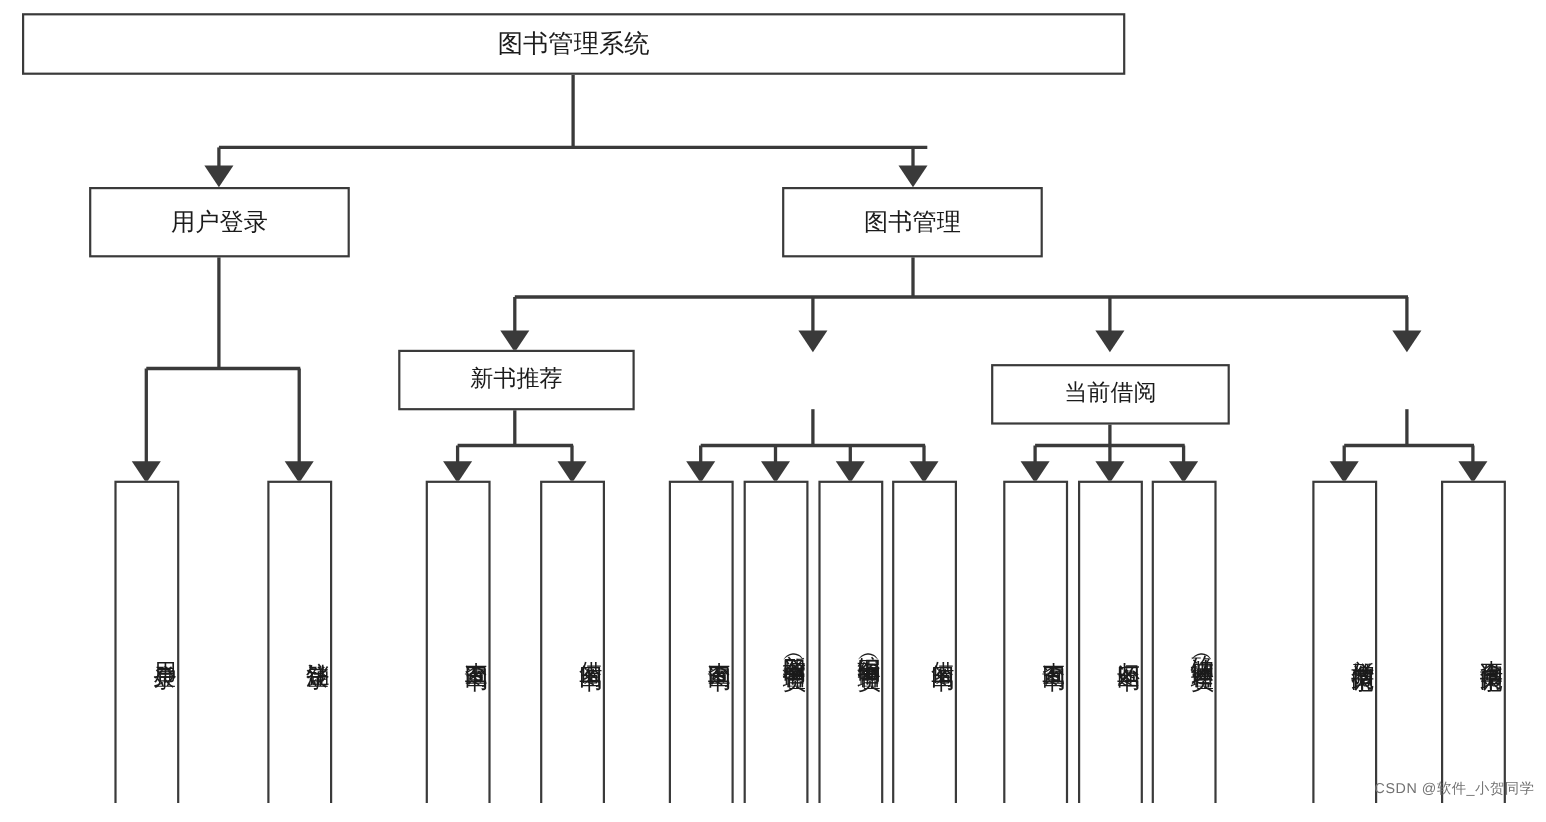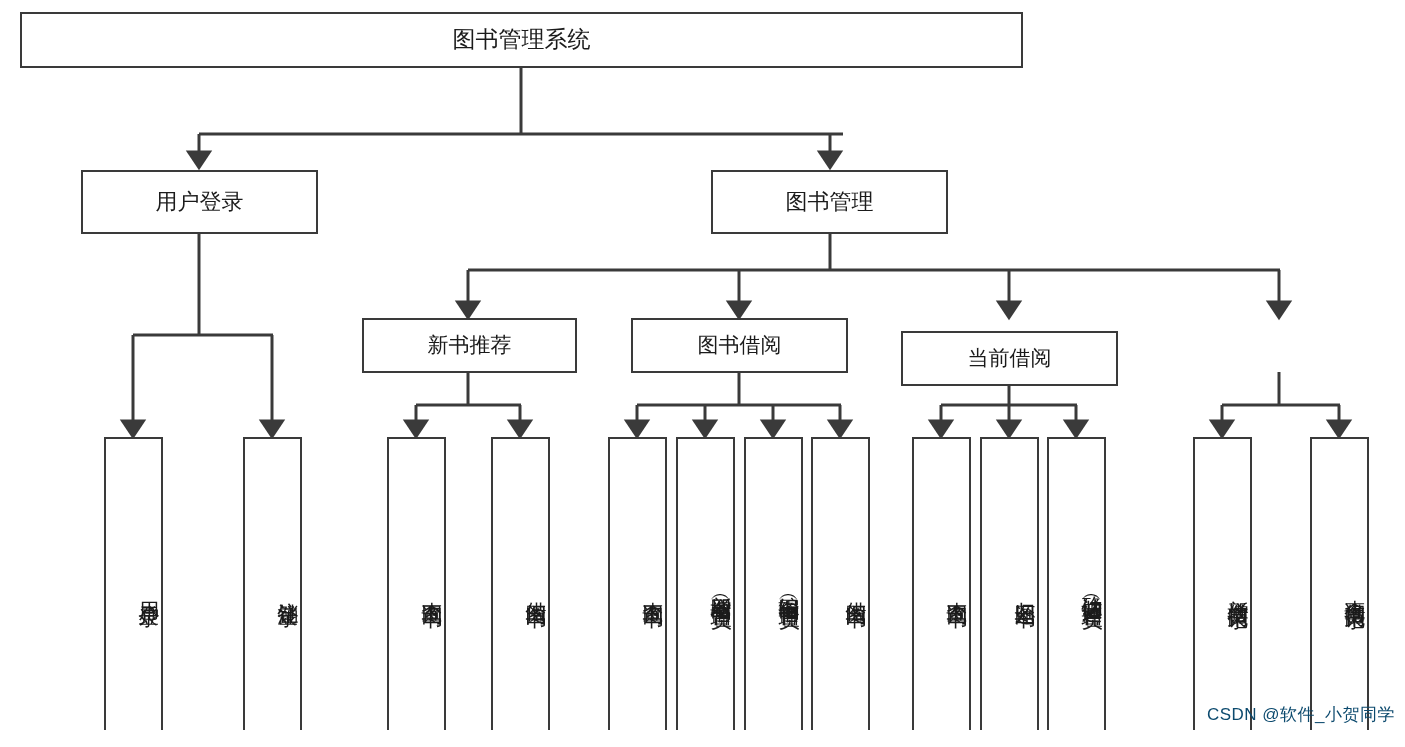--- a/index.html
+++ b/index.html
@@ -55,22 +55,22 @@
     justify-content: center;
     padding-top: 6px;
   }
   .node.leaf.tall {
     padding-top: 4px;
   }
   .watermark {
     position: absolute;
     right: 10px;
     bottom: 4px;
-    font-size: 17px;
-    color: #0c4a6e;
+    font-size: 13px;
+    color: #737373;
     letter-spacing: 0.5px;
     white-space: nowrap;
   }
 </style>
 </head>
 <body>
 
 <div id="canvas">
 
   <svg id="wires" viewBox="0 0 1405 747" xmlns="http://www.w3.org/2000/svg">
@@ -124,21 +124,20 @@
   </svg>
 
   <div class="node lvl1" style="left:20px; top:12px; width:1003px; height:56px;">图书管理系统</div>
 
   <div class="node lvl2" style="left:81px; top:170px; width:237px; height:64px;">用户登录</div>
 
   <div class="node lvl2" style="left:711px; top:170px; width:237px; height:64px;">图书管理</div>
 
   <div class="node lvl3" style="left:362px; top:318px; width:215px; height:55px;">新书推荐</div>
 
-  <div class="node lvl3" style="left:631px; top:318px; width:217px; height:55px;">图书借阅</div>
 
   <div class="node lvl3" style="left:901px; top:318px; width:217px; height:55px;margin-top:13px;">当前借阅</div>
 
 
   <div class="node leaf" style="left:104px; top:437px; width:59px; height:298px;">用户登录</div>
 
   <div class="node leaf" style="left:243px; top:437px; width:59px; height:298px;">注销登录</div>
 
   <div class="node leaf" style="left:387px; top:437px; width:59px; height:298px;">查询图书</div>
 

